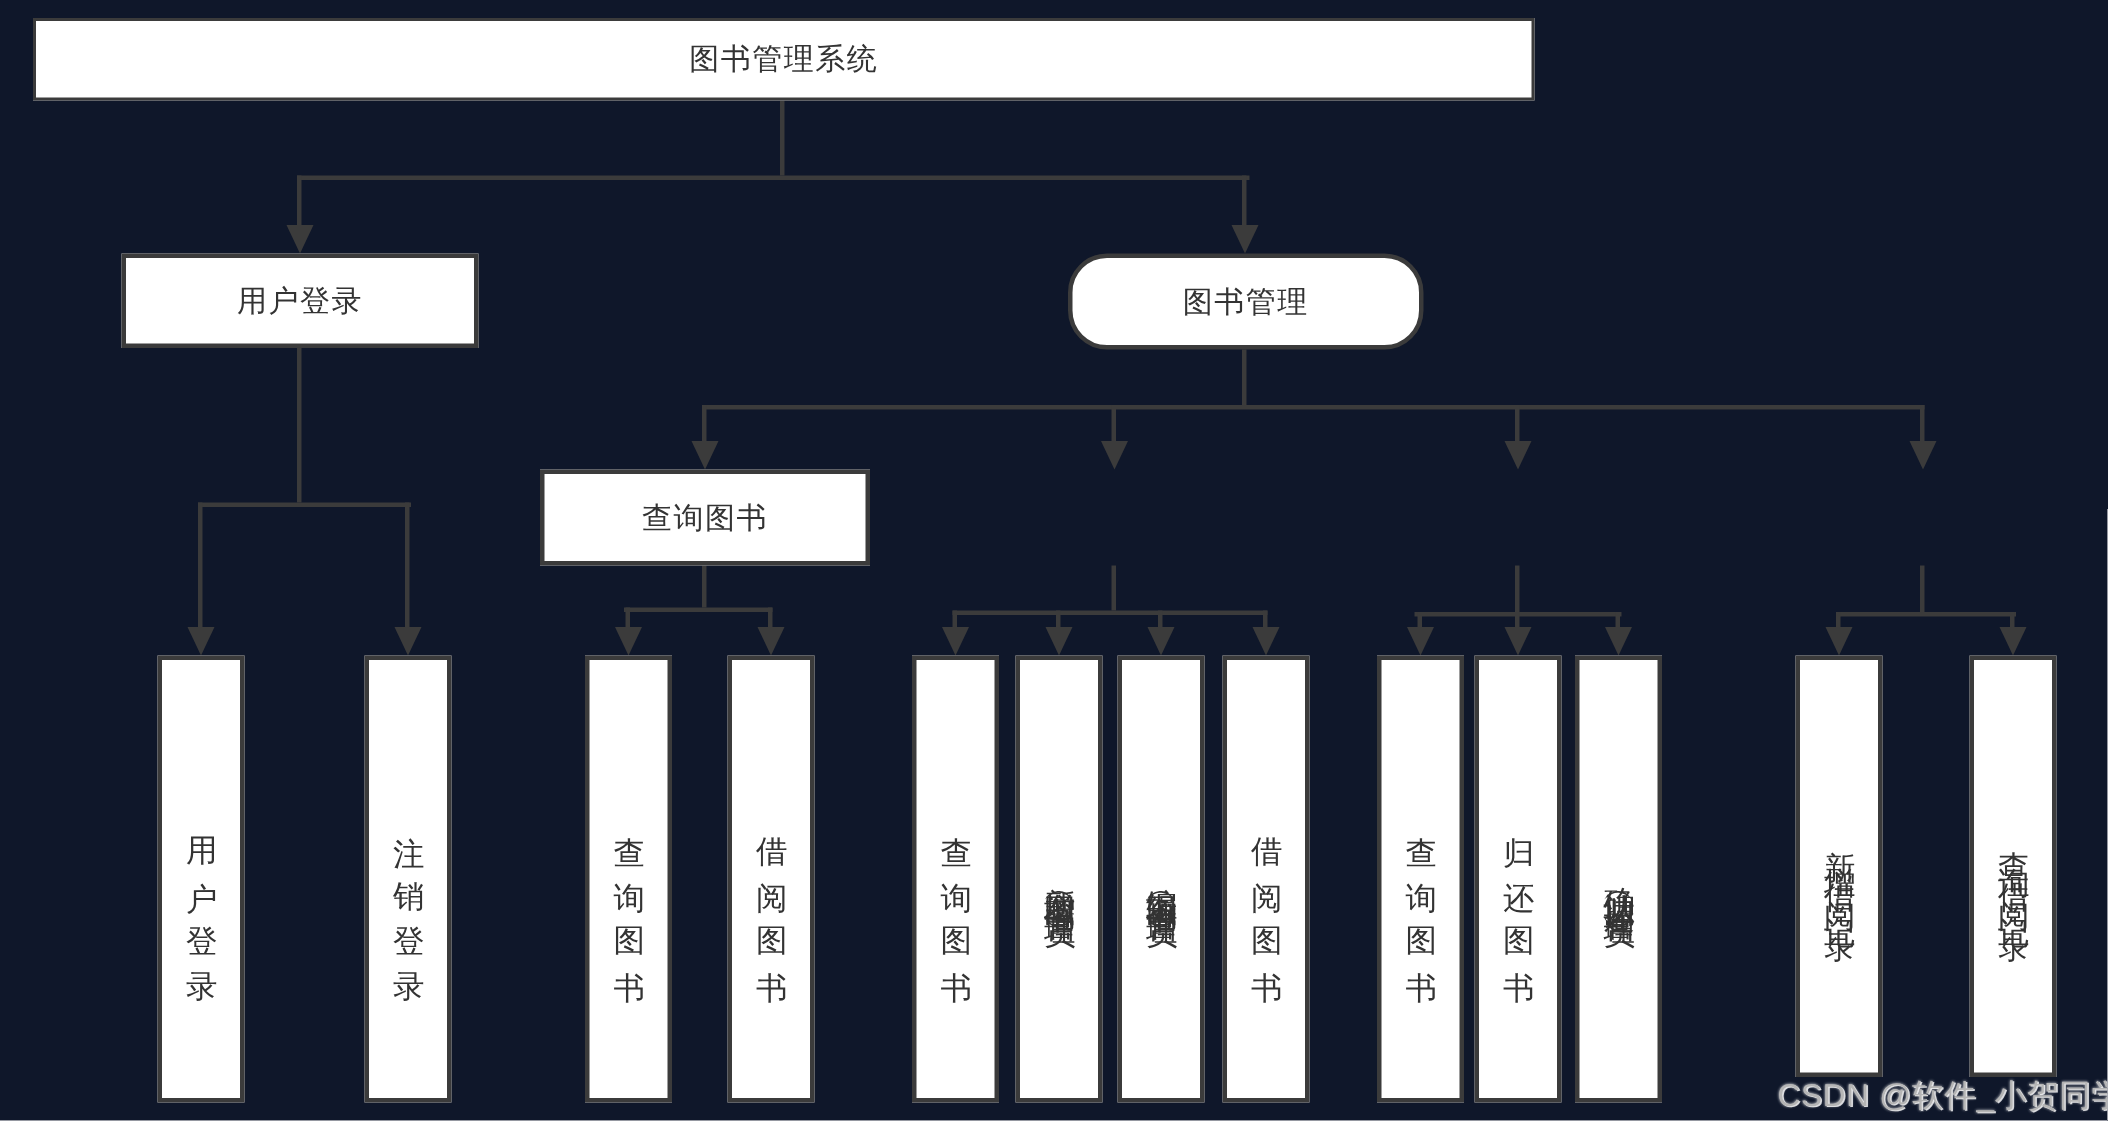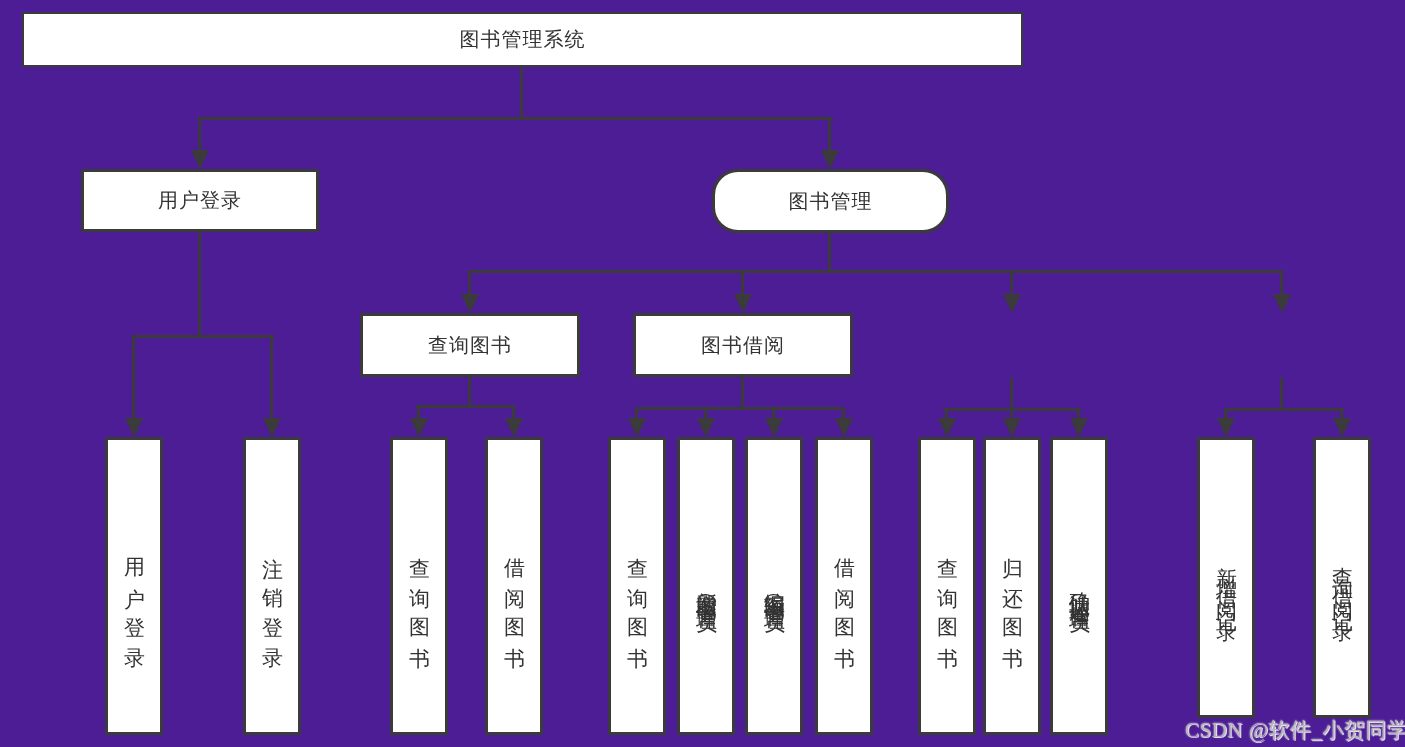--- a/index.html
+++ b/index.html
@@ -1,20 +1,20 @@
 <!DOCTYPE html>
 <html><head>
 <meta charset="utf-8">
 <style>
   html,body{margin:0;padding:0;background:#ffffff;}
   #canvas{
     position:relative;
     width:1405px;height:747px;
-    background:#4c1d95;
-    font-family:Liberation Serif, serif;
+    background:#0f172a;
+    font-family:Liberation Sans, sans-serif;
     overflow:hidden;
   }
   
   .node{
     position:absolute;
     box-sizing:border-box;
     border:3px solid #3b3b3b;
     background:#ffffff;
     display:flex;align-items:center;justify-content:center;
     color:#333333;
@@ -201,23 +201,20 @@
   <div class="node" id="user-login-box">
     <span>用户登录</span>
   </div>
   <div class="node" id="book-mgmt-box">
     <span>图书管理</span>
   </div>
 
   <div class="node l3" id="new-book-box">
     <span>查询图书</span>
   </div>
-  <div class="node l3" id="book-borrow-box">
-    <span>图书借阅</span>
-  </div>
 
   <div class="node leaf" id="leaf-ul">
     <span class="ls-4">用户登录</span>
   </div>
   <div class="node leaf" id="leaf-lo">
     <span class="ls-4">注销登录</span>
   </div>
   <div class="node leaf" id="leaf-nb1">
     <span class="ls-4">查询图书</span>
   </div>

